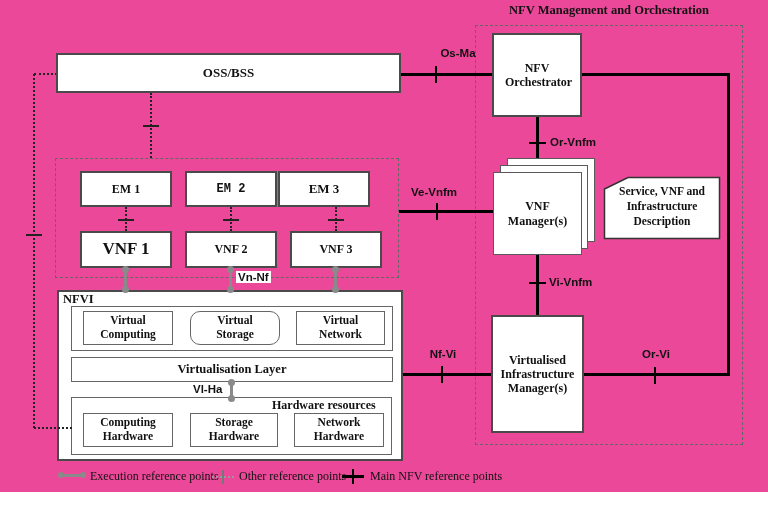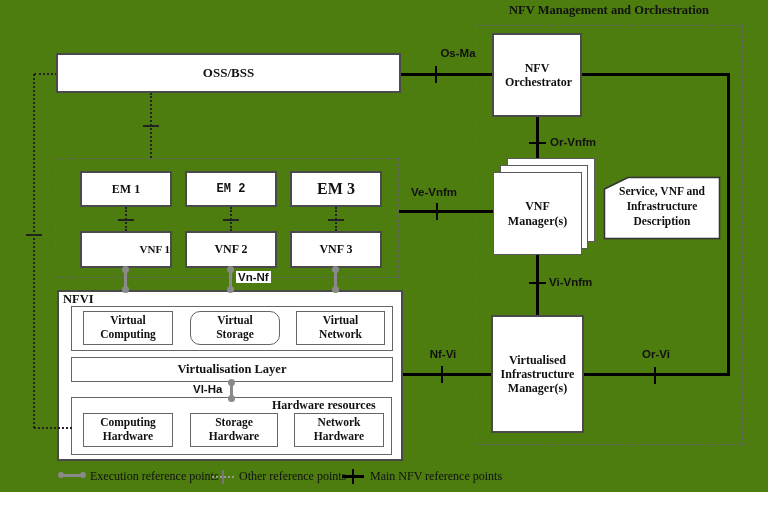--- a/index.html
+++ b/index.html
@@ -1,16 +1,16 @@
 <!DOCTYPE html>
 <html><head>
 <meta charset="utf-8">
 <style>
   html,body{margin:0;padding:0;background:#fff;}
-  .canvas{position:relative;width:768px;height:492px;background:#4d7c0f;overflow:hidden;
+  .canvas{position:relative;width:768px;height:492px;background:#ec4899;overflow:hidden;
           font-family:"Liberation Serif",serif;}
   
   .box{position:absolute;background:#fff;border:2px solid #4a4a4a;box-sizing:border-box;
        display:flex;align-items:center;justify-content:center;text-align:center;
        font-weight:bold;color:#111;line-height:1.18;}
   .box.thin{border-width:1.5px;border-color:#5a5a5a;}
   
   .dashedbox{position:absolute;border:1.5px dashed #666;box-sizing:border-box;background:transparent;}
   
   .hline{position:absolute;background:#000;height:3px;}
@@ -78,25 +78,25 @@
   <div class="box" style="left:492px;top:33px;width:90px;height:84px;font-size:12px;">
     <span style="width:64px;">NFV Orchestrator</span>
   </div>
 
   <div class="box" style="left:80px;top:171px;width:92px;height:36px;font-size:12px;">
     <span>EM 1</span>
   </div>
   <div class="box" style="left:185px;top:171px;width:92px;height:36px;font-size:12px;font-family:Liberation Mono, monospace;">
     <span>EM 2</span>
   </div>
-  <div class="box" style="left:290px;top:171px;width:92px;height:36px;font-size:16px;">
+  <div class="box" style="left:278px;top:171px;width:92px;height:36px;font-size:13px;">
     <span>EM 3</span>
   </div>
 
-  <div class="box" style="left:80px;top:231px;width:92px;height:37px;font-size:11px;justify-content:flex-end;">
+  <div class="box" style="left:80px;top:231px;width:92px;height:37px;font-size:17px;">
     <span>VNF 1</span>
   </div>
   <div class="box" style="left:185px;top:231px;width:92px;height:37px;font-size:12px;">
     <span>VNF 2</span>
   </div>
   <div class="box" style="left:290px;top:231px;width:92px;height:37px;font-size:12px;">
     <span>VNF 3</span>
   </div>
 
   <div class="box thin" style="left:507px;top:158px;width:88px;height:84px;"></div>

